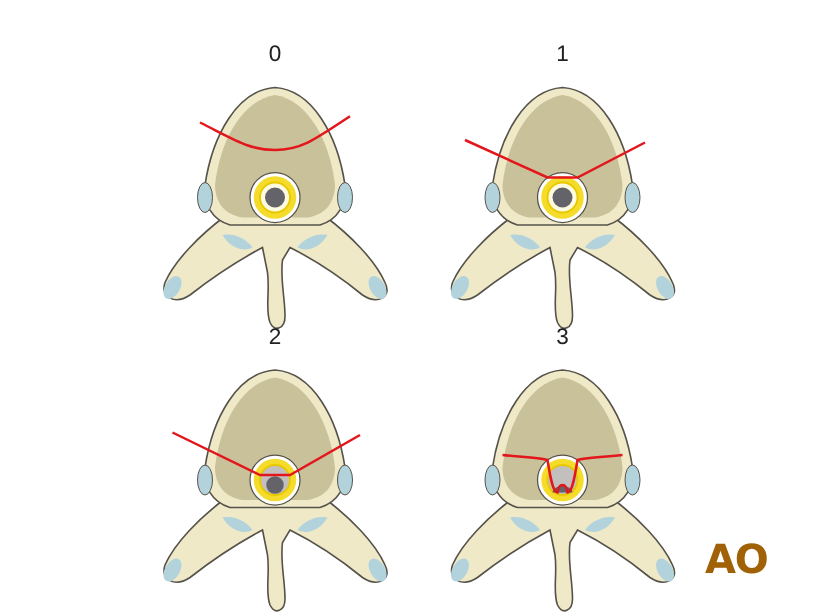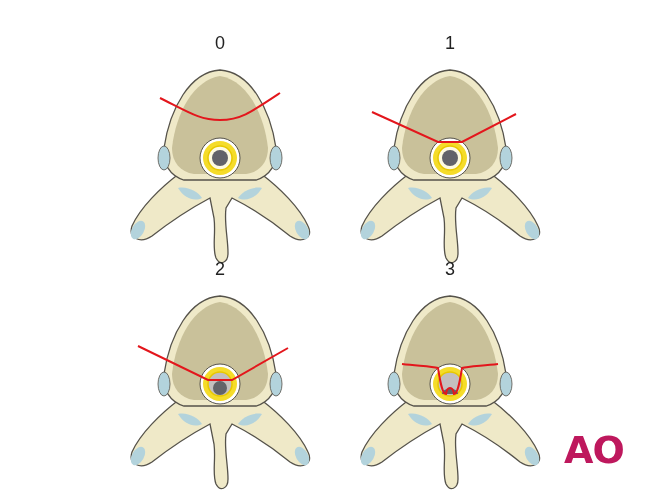--- a/index.html
+++ b/index.html
@@ -6,22 +6,22 @@
   body { width:665px; height:493px; position:relative; overflow:hidden;
          font-family:"Liberation Sans", sans-serif; }
   .panel { position:absolute; width:200px; height:230px; }
   .panel .label { position:absolute; top:0; left:0; width:100%; text-align:center;
                   font-size:18px; color:#222; }
   .panel svg { position:absolute; left:0; top:25px; }
   #p0 { left:120px; top:33px; }
   #p1 { left:350px; top:33px; }
   #p2 { left:120px; top:259px; }
   #p3 { left:350px; top:259px; }
-  .logo { position:absolute; left:564px; top:428px; font-size:38px; font-weight:bold;
-          color:#be185d; letter-spacing:-1px; font-family:"DejaVu Sans", sans-serif; }
+  .logo { position:absolute; left:564px; top:428px; font-size:32px; font-weight:bold;
+          color:#a16207; letter-spacing:-1px; font-family:"DejaVu Sans", sans-serif; }
 </style>
 </head>
 <body>
 
 <svg width="0" height="0" style="position:absolute">
   <defs>
     <g id="vertebra">
 
       <path d="M60 115 C40 130 20 150 12 168 C8 180 20 186 32 178 C55 160 75 148 90 140
                L94 160 C96 175 92 190 96 200 C100 208 108 205 108 195 C108 180 104 165 106 150

